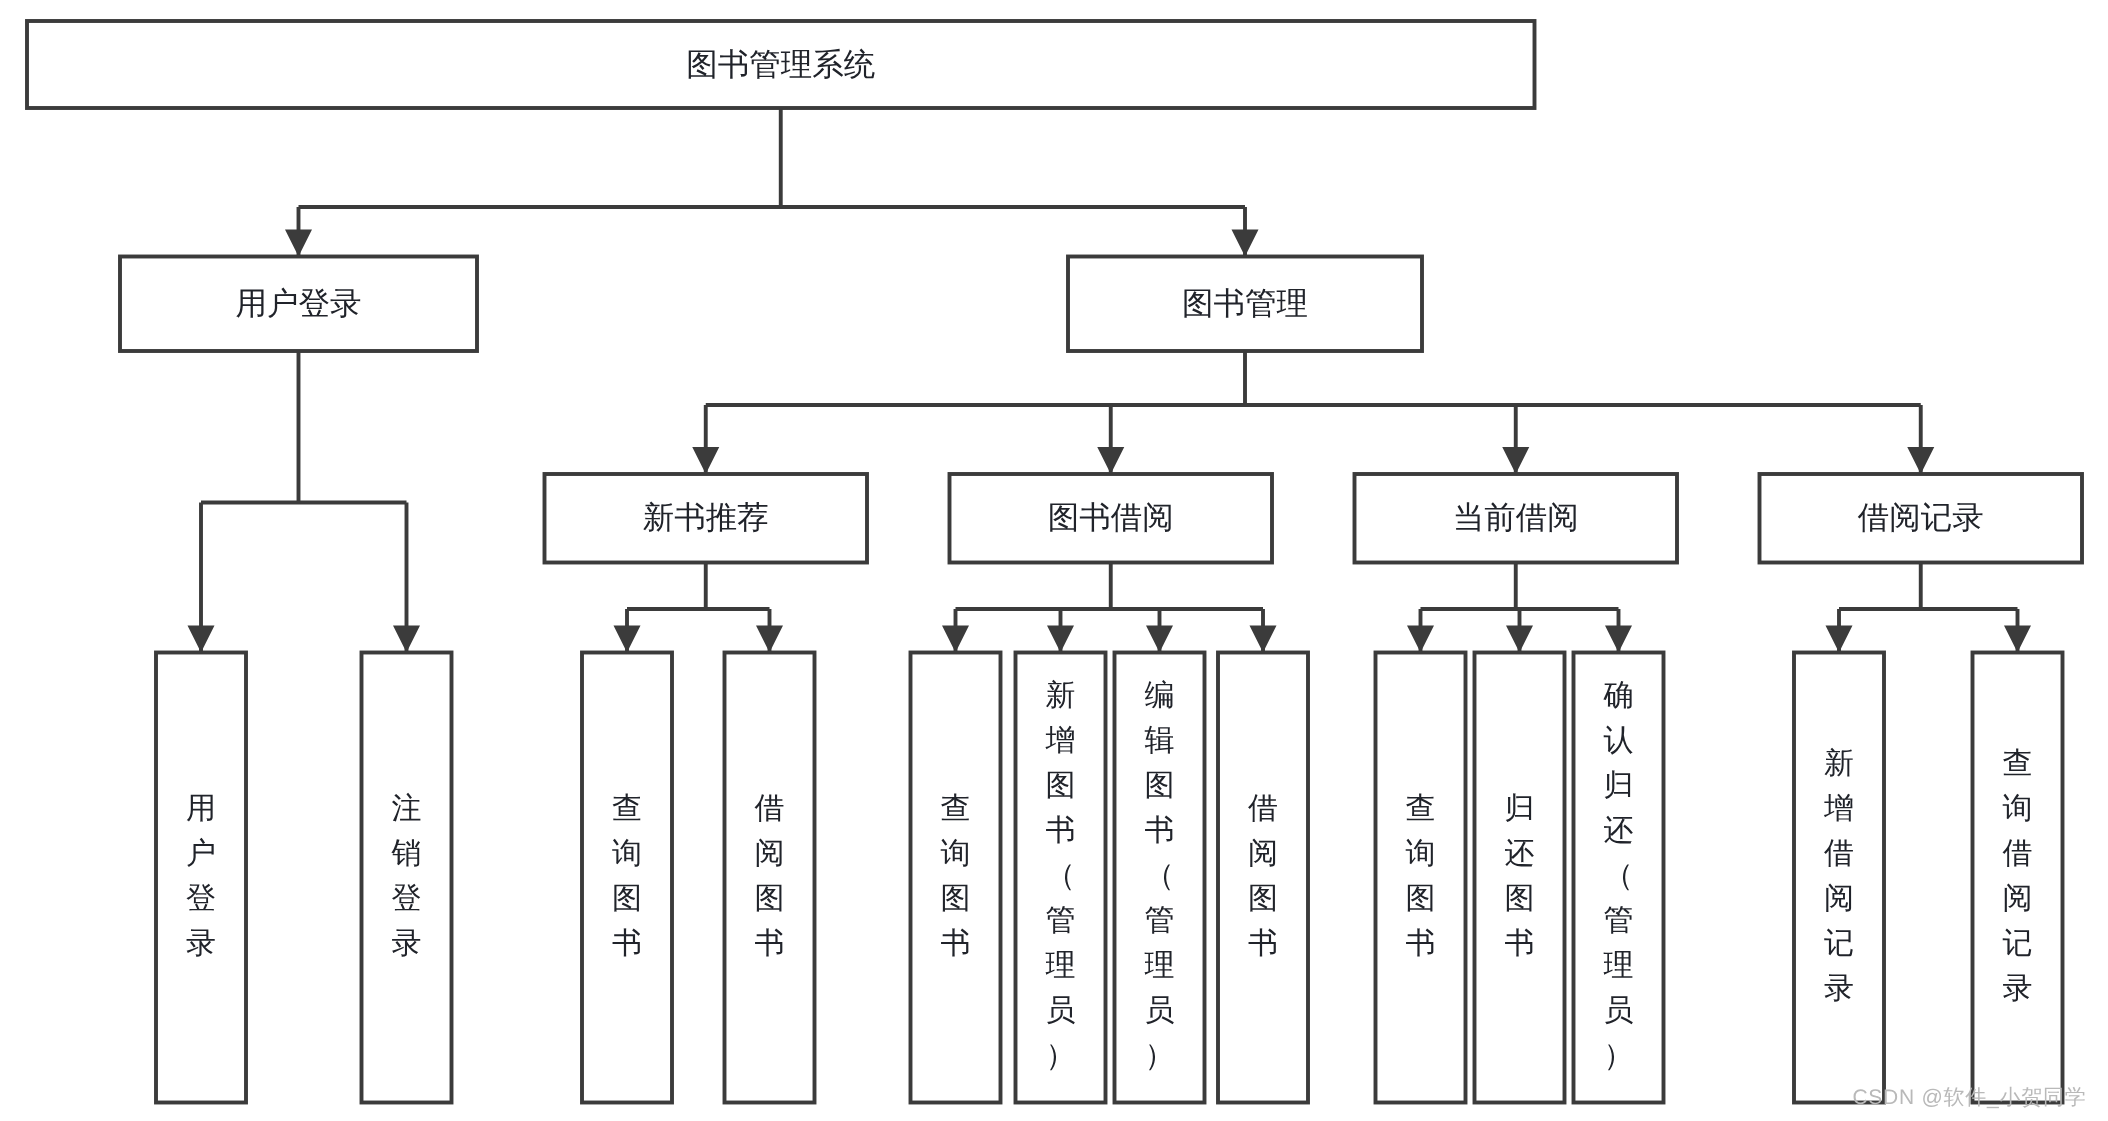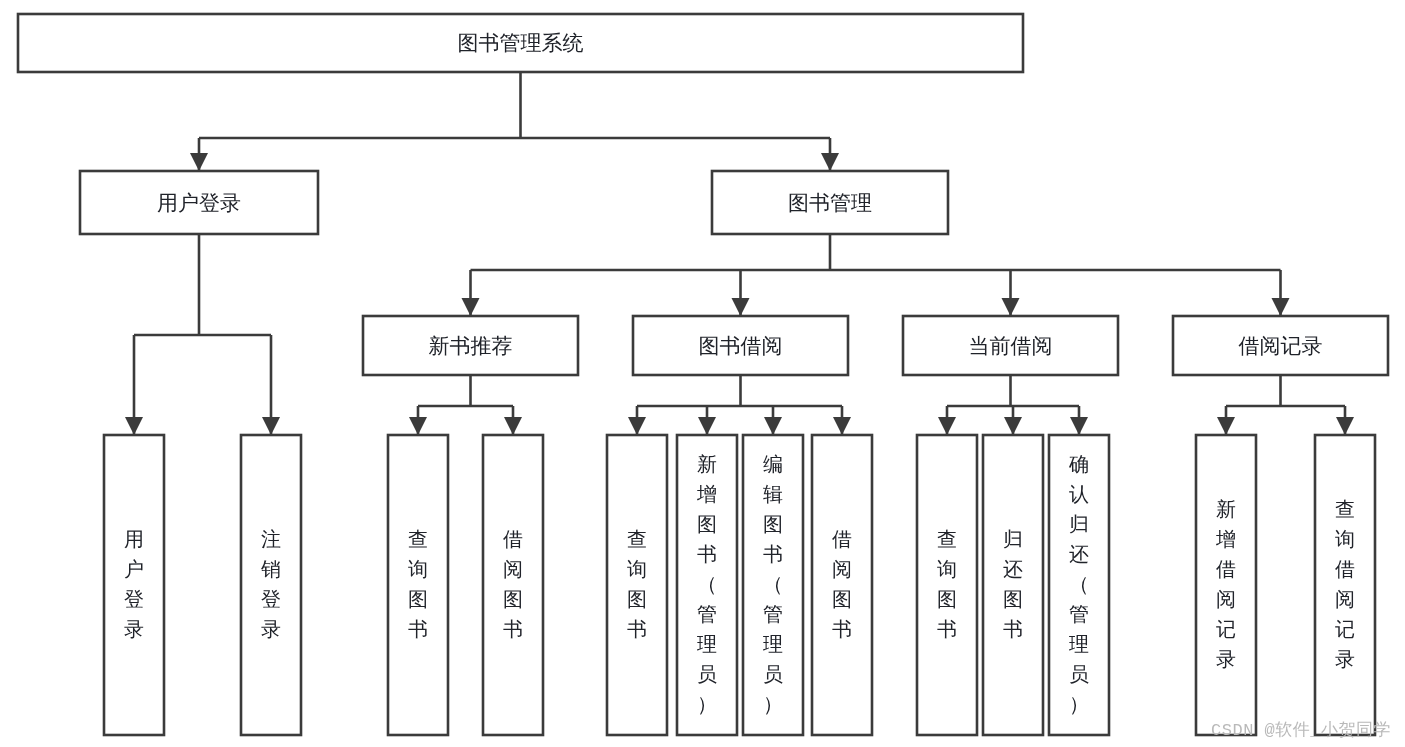--- a/index.html
+++ b/index.html
@@ -51,22 +51,22 @@
     text-anchor: middle;
     dominant-baseline: middle;
   }
   .node-label.leaf {
     font-size: 20px;
   }
   .watermark {
     position: absolute;
     right: 14px;
     bottom: 6px;
-    font-family: Liberation Mono, monospace;
-    font-size: 17px;
+    font-family: Liberation Sans, sans-serif;
+    font-size: 14px;
     color: #b9b9b9;
     letter-spacing: 0.5px;
     white-space: nowrap;
     pointer-events: none;
   }
 </style>
 </head>
 <body>
 
 <div id="diagram-root">

